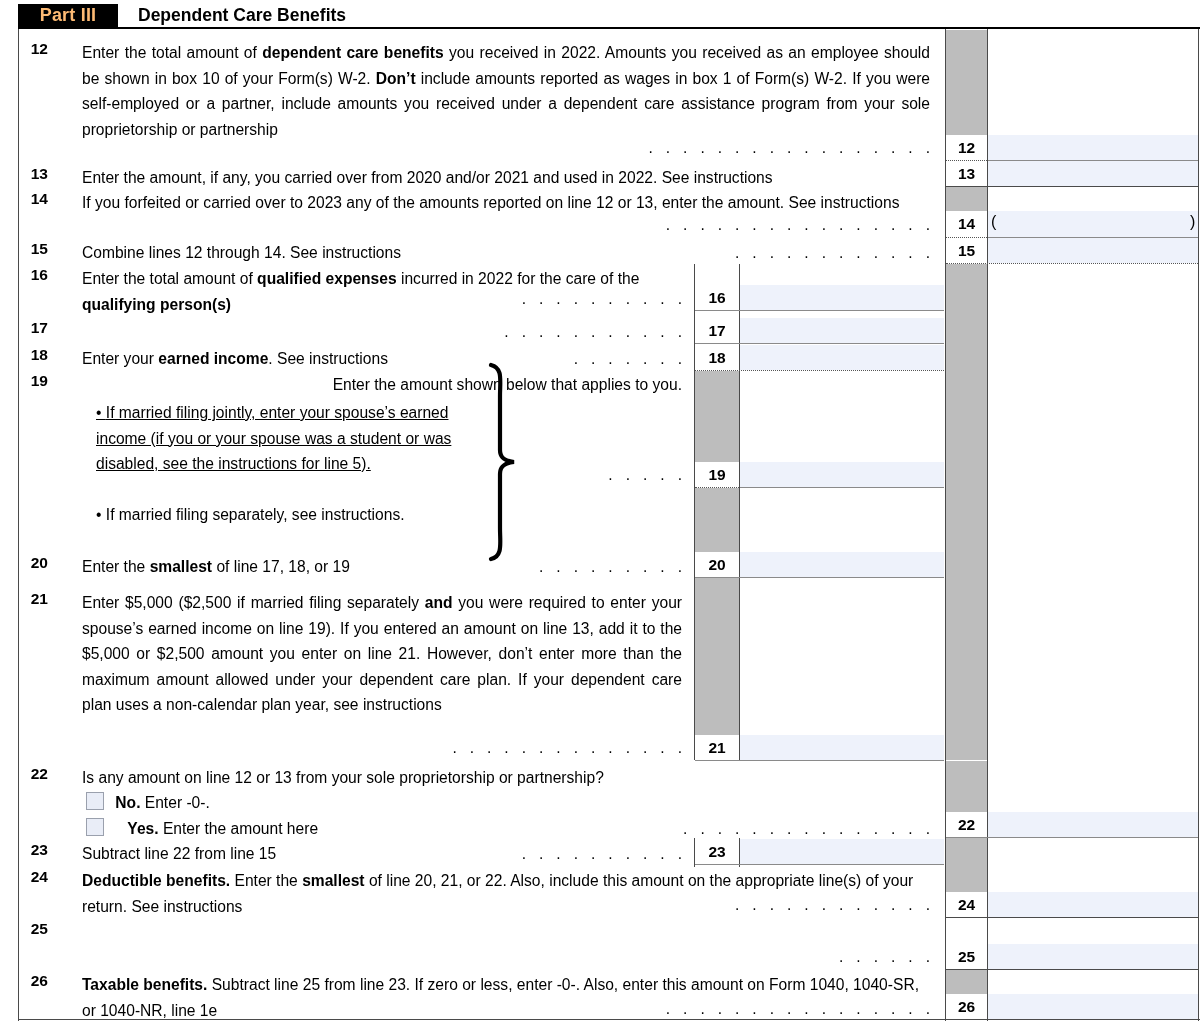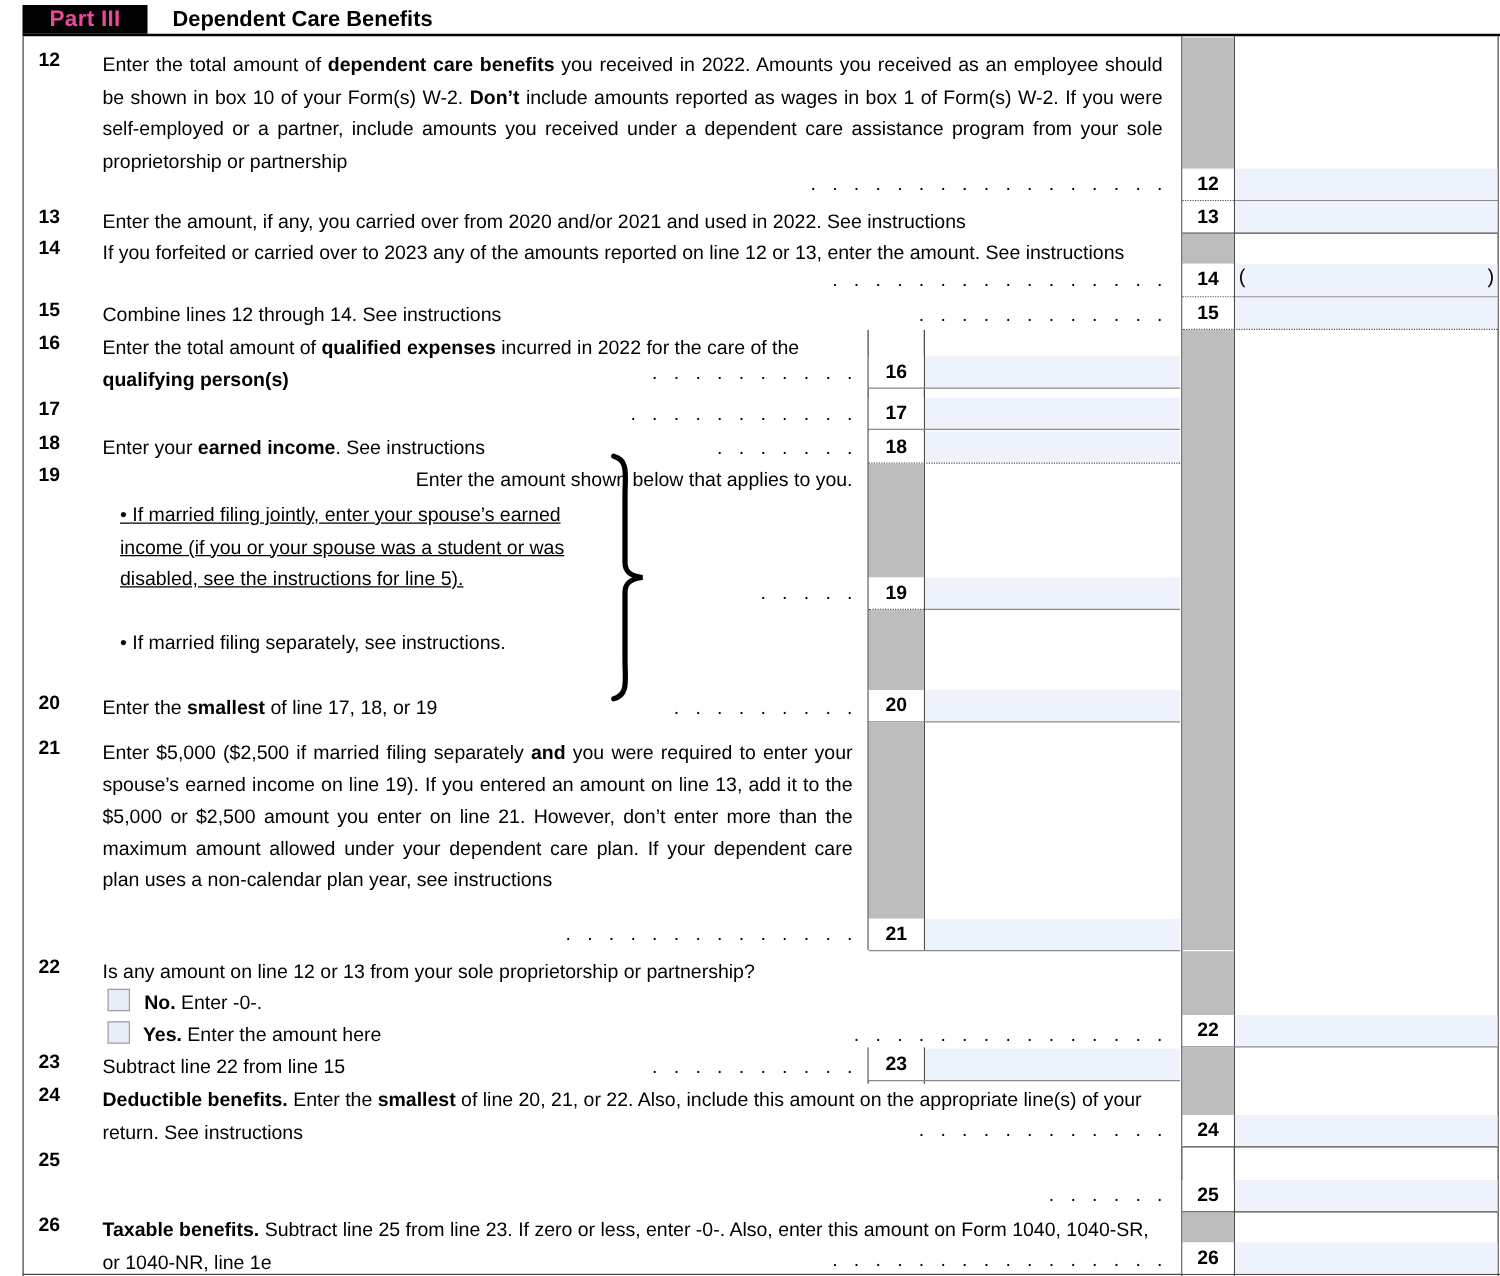--- a/index.html
+++ b/index.html
@@ -9,21 +9,21 @@
     color:#000;-webkit-font-smoothing:antialiased;
   }
   .sheet{position:absolute;left:0;top:0;width:1200px;height:1021px;}
 
   
   .abs{position:absolute;box-sizing:border-box;}
 
   
   #part-header{left:18px;top:4px;width:1182px;height:25px;border-bottom:2.5px solid #000;}
   #part-badge{
-    left:18px;top:4px;width:100px;height:23px;background:#000;color:#ec4899;
+    left:18px;top:4px;width:100px;height:23px;background:#000;color:#fdba74;
     font-weight:bold;font-size:18px;line-height:23px;text-align:center;letter-spacing:.2px;
   }
   #part-title{
     left:138px;top:4px;height:23px;line-height:23px;
     font-weight:bold;font-size:17.5px;white-space:nowrap;
   }
 
   
   .vline{background:#4a4a4a;width:1.3px;}
   .hline{background:#4a4a4a;height:1.3px;}
@@ -194,21 +194,21 @@
 
   <div class="abs lineno" style="left:22px;top:765px;">22</div>
   <div class="abs ltext" style="left:82px;top:765px;width:850px;">Is any amount on line 12 or 13 from your sole proprietorship or partnership?</div>
 
   <div class="abs ltext" style="left:86px;top:790px;width:400px;">
     <span class="chk"></span>
     <span style="margin-left:7px;"><b>No.</b> Enter -0-.</span>
   </div>
   <div class="abs ltext" style="left:86px;top:816px;width:400px;">
     <span class="chk"></span>
-    <span style="margin-left:6px;"><b>Yes.</b> Enter the amount here</span>
+    <span style="margin-left:19px;"><b>Yes.</b> Enter the amount here</span>
   </div>
   <div class="abs ltext dots" style="left:362px;top:816px;width:568px;text-align:right;">.&nbsp; &nbsp;.&nbsp; &nbsp;.&nbsp; &nbsp;.&nbsp; &nbsp;.&nbsp; &nbsp;.&nbsp; &nbsp;.&nbsp; &nbsp;.&nbsp; &nbsp;.&nbsp; &nbsp;.&nbsp; &nbsp;.&nbsp; &nbsp;.&nbsp; &nbsp;.&nbsp; &nbsp;.&nbsp; &nbsp;.</div>
 
   <div class="abs vline" style="left:694px;top:838px;height:29px;"></div>
   <div class="abs vline" style="left:739px;top:838px;height:29px;"></div>
   <div class="abs numbox" style="left:695px;top:839px;width:44px;height:25px;">23</div>
   <div class="abs field" style="left:740px;top:839px;width:204px;height:25px;"></div>
   <div class="abs hline-thin" style="left:695px;top:864px;width:249px;"></div>
   <div class="abs shade" style="left:946px;top:838px;width:41px;height:54px;"></div>
 

